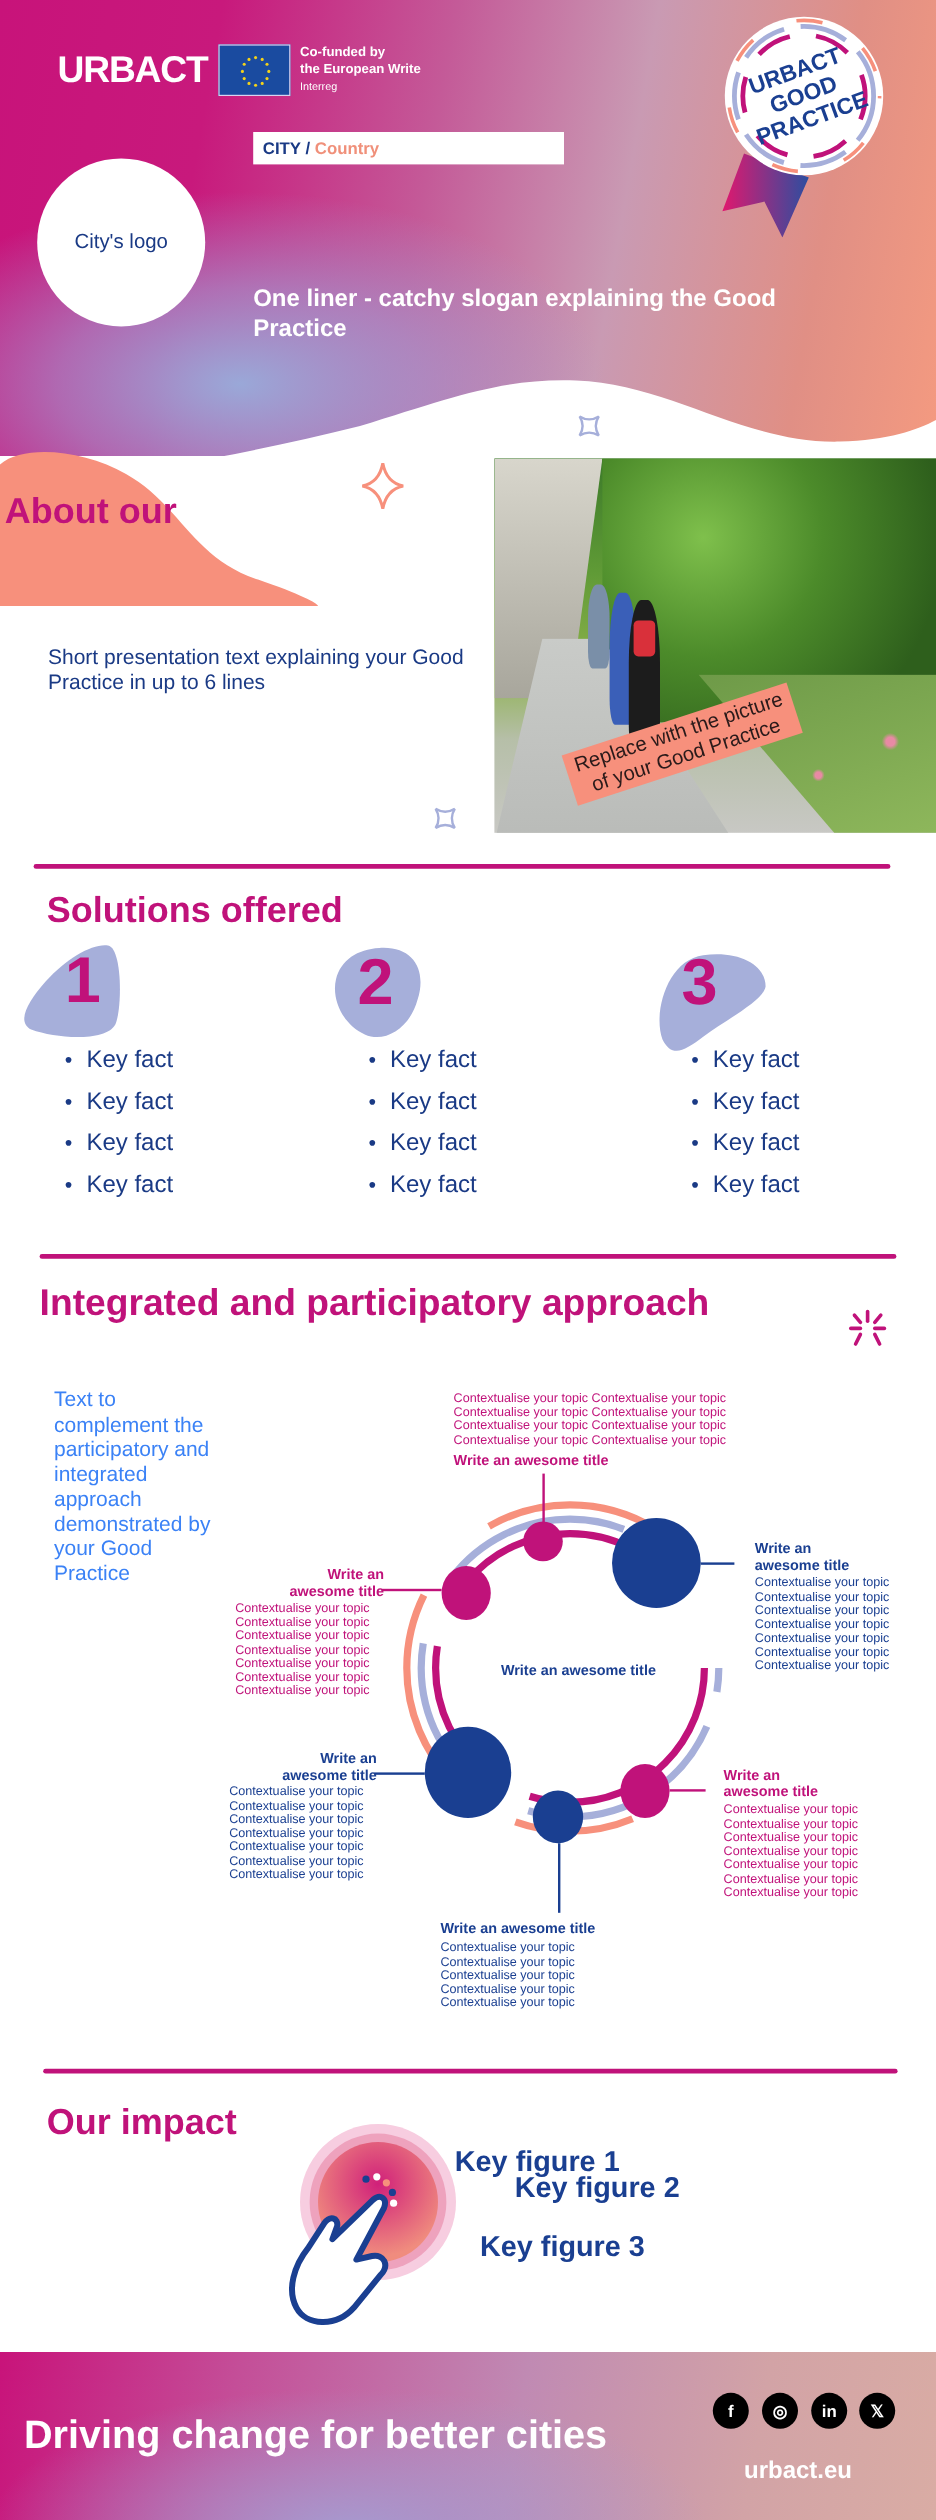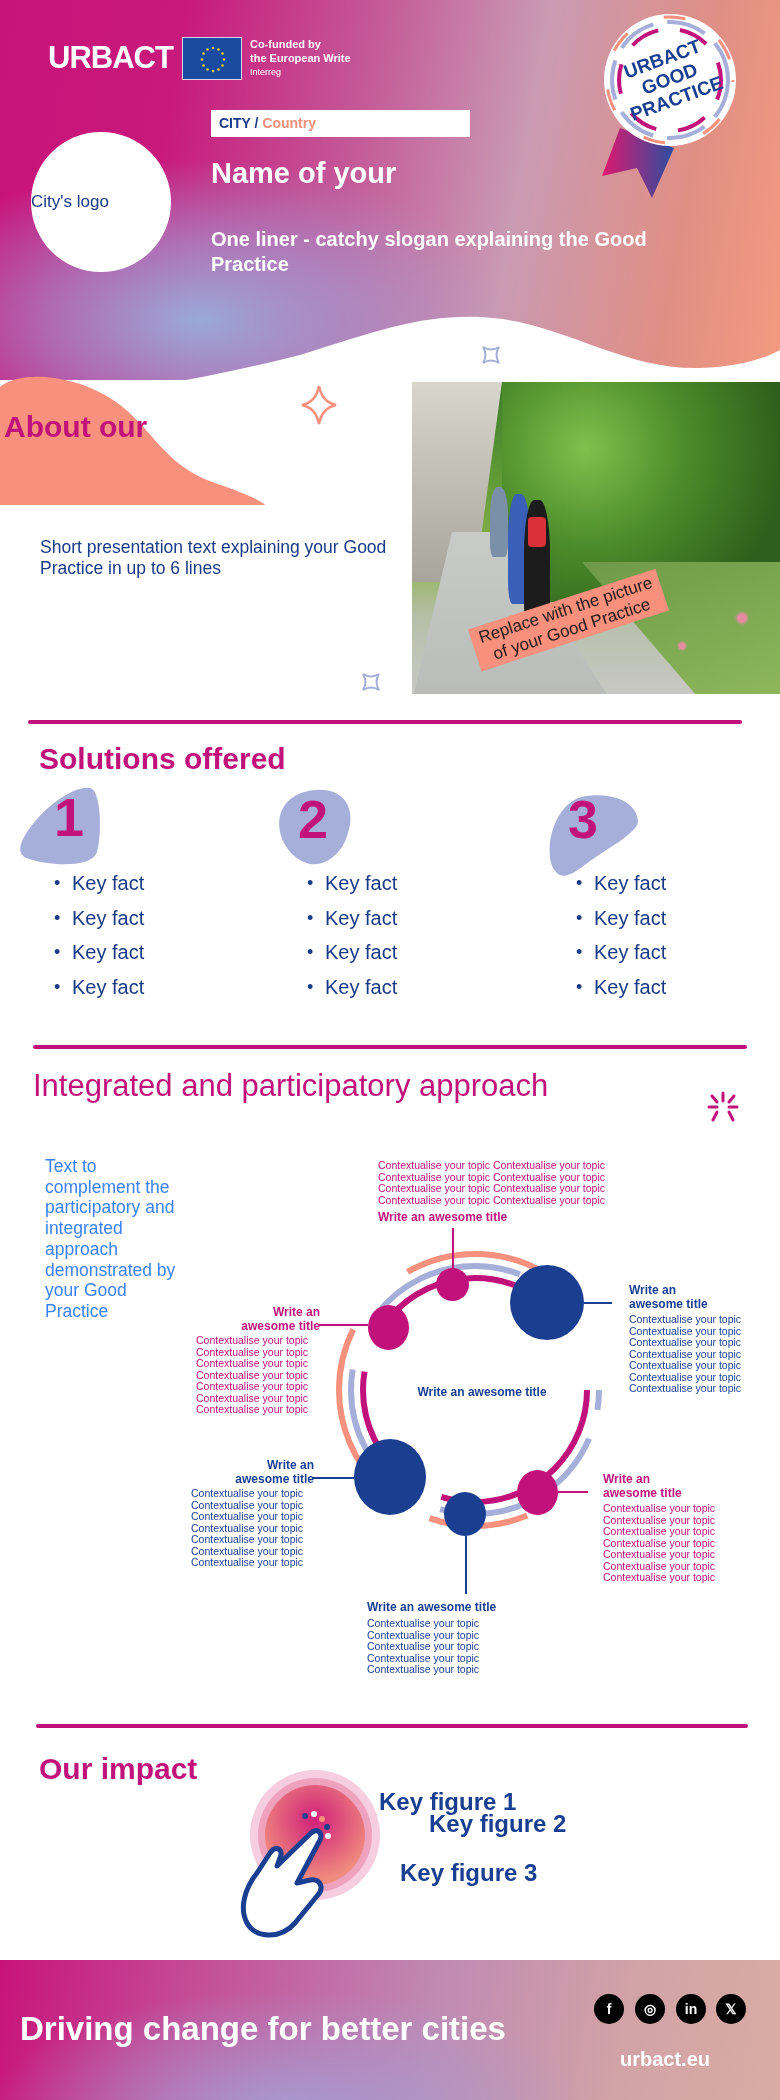--- a/index.html
+++ b/index.html
@@ -11,23 +11,23 @@
     background: radial-gradient(ellipse 380px 200px at 200px 320px, #9aa8d8 0%, rgba(160,160,214,0.6) 40%, rgba(160,160,214,0) 80%),
                 linear-gradient(100deg, #c8137a 0%, #c8197c 22%, #c45a98 45%, #c99ab3 65%, #e08f85 85%, #f49a80 100%); }
   .wave { position: absolute; left: 0; top: 300px; width: 780px; height: 100px; }
   .urbact-logo { left: 48px; top: 40px; color: #fff; font-size: 31px; font-weight: bold; letter-spacing: -1px; font-family: "Liberation Sans", sans-serif; }
   .eu-flag { left: 182px; top: 37px; width: 60px; height: 43px; background: #1a4ba0; border: 1px solid #d9d3f0; }
   .eu-text { left: 250px; top: 37px; color: #fff; font-size: 11px; font-weight: bold; line-height: 14px; }
   .eu-text .small { font-weight: normal; font-size: 9px; }
   .city-box { left: 211px; top: 110px; width: 259px; height: 27px; background: #fff; padding: 5px 8px; font-size: 14px; font-weight: bold; }
   .city-box .city { color: #1a3a85; }
   .city-box .country { color: #f0907a; }
-  .logo-circle { left: 31px; top: 132px; width: 140px; height: 140px; border-radius: 50%; background: #fff; display: flex; align-items: center; justify-content: flex-start; color: #1a3a85; font-size: 17px; }
+  .logo-circle { left: 31px; top: 132px; width: 140px; height: 140px; border-radius: 50%; background: #fff; display: flex; align-items: center; justify-content: center; color: #1a3a85; font-size: 17px; }
   .gp-title { left: 211px; top: 155px; color: #fff; font-size: 29px; font-weight: bold; line-height: 36px; }
-  .gp-slogan { left: 211px; top: 227px; color: #fff; font-size: 20px; font-weight: bold; line-height: 25px; width: 440px; }
+  .gp-slogan { left: 211px; top: 237px; color: #fff; font-size: 20px; font-weight: bold; line-height: 25px; width: 440px; }
 
   
   .badge { left: 592px; top: 8px; width: 150px; height: 190px; }
 
   
   .about-blob { left: 0; top: 365px; width: 270px; height: 140px; }
   .about-title { left: 4px; top: 408px; color: #c0127a; font-size: 30px; font-weight: bold; line-height: 37px; }
   .about-text { left: 40px; top: 537px; color: #1a3a85; font-size: 17.5px; line-height: 21px; width: 370px; }
   .photo { left: 412px; top: 382px; width: 368px; height: 312px; overflow: hidden;
     background: linear-gradient(180deg, #3c7a2a 0%, #5f9a36 30%, #8ab04a 55%, #b6bfa8 75%, #c8c8c4 100%); }
@@ -44,21 +44,21 @@
   
   .sol-title { left: 39px; top: 742px; color: #c0127a; font-size: 30px; font-weight: bold; }
   .sol-col { position: absolute; top: 786px; width: 200px; }
   .sol-num { position: absolute; font-size: 54px; font-weight: bold; color: #c0127a; }
   .blob-num { position: absolute; }
   .sol-list { position: absolute; top: 80px; list-style: none; }
   .sol-list li { color: #1a3a85; font-size: 20px; line-height: 34.5px; padding-left: 18px; position: relative; }
   .sol-list li::before { content: "•"; position: absolute; left: 0; top: 0; font-size: 18px; }
 
   
-  .int-title { left: 33px; top: 1068px; color: #c0127a; font-size: 31px; font-weight: normal; }
+  .int-title { left: 33px; top: 1068px; color: #c0127a; font-size: 31px; font-weight: bold; }
   .int-text { left: 45px; top: 1156px; color: #3b82f6; font-size: 17.5px; line-height: 20.7px; width: 140px; }
   .diag-title { font-size: 12px; font-weight: bold; line-height: 14px; }
   .diag-body { font-size: 10.5px; line-height: 11.5px; }
   .magenta { color: #c0127a; }
   .navy { color: #1a3f91; }
   .right { text-align: right; }
 
   
   .impact-title { left: 39px; top: 1752px; color: #c0127a; font-size: 30px; font-weight: bold; }
   .kf { color: #1a3f91; font-size: 24px; font-weight: bold; }
@@ -106,21 +106,20 @@
 
 <div class="abs city-box">
   <span class="city">CITY</span><span class="city"> / </span><span class="country">Country</span>
 </div>
 
 <div class="abs logo-circle">
   <span>City's logo</span>
 </div>
 
 <div class="abs gp-title">
-  <div>Name of your</div>
 </div>
 <div class="abs gp-slogan">One liner - catchy slogan explaining the Good Practice</div>
 
 <svg class="abs badge" viewBox="0 0 150 190">
   <defs>
     <linearGradient id="ribbon" x1="0" y1="0" x2="1" y2="0">
       <stop offset="0" stop-color="#e0186e"></stop>
         <stop offset="1" stop-color="#2c4ea0"></stop>
     </linearGradient>
   </defs>

